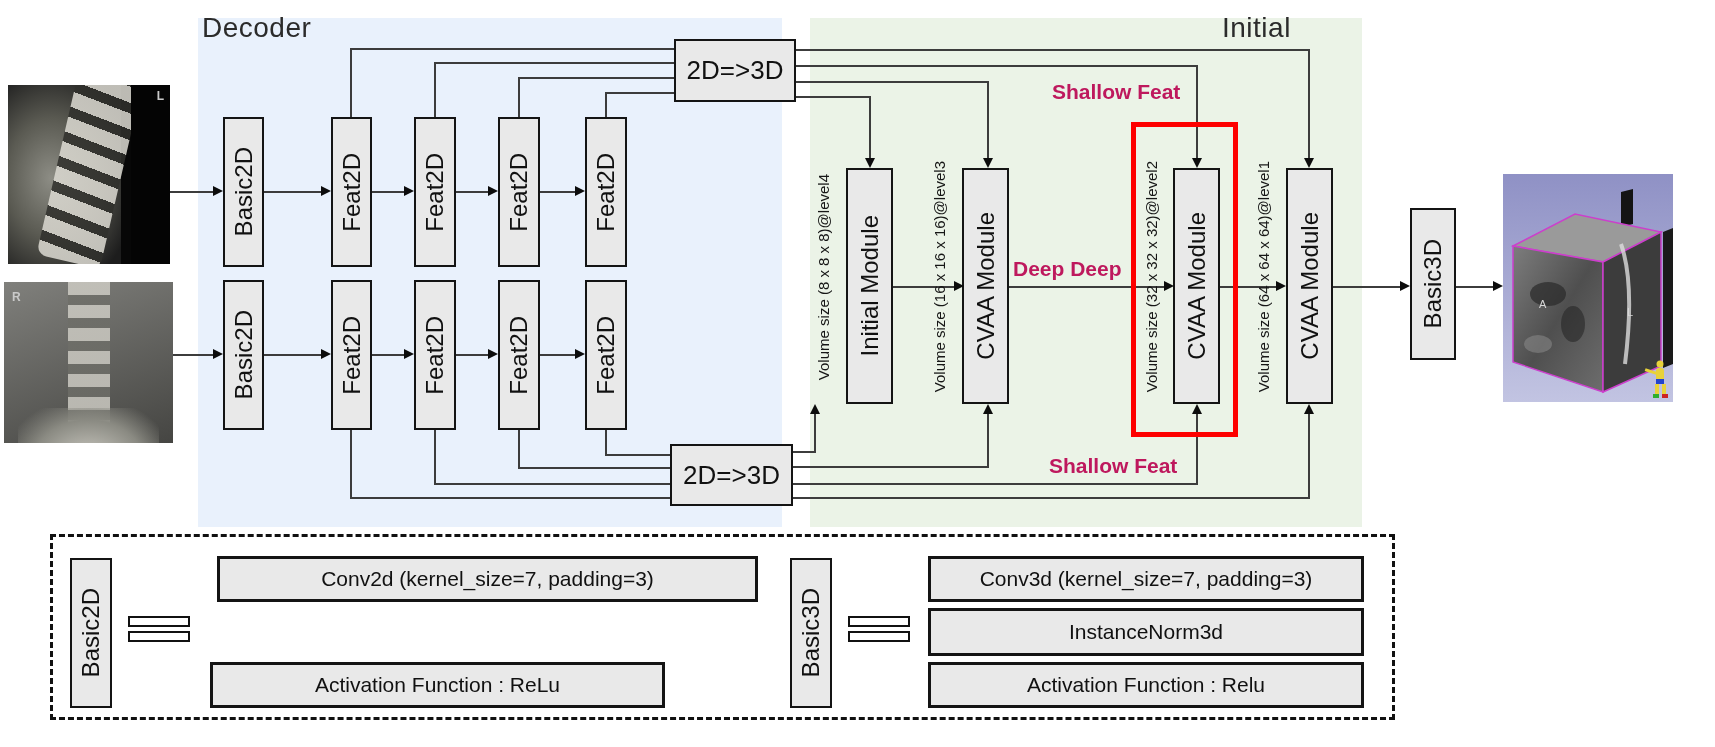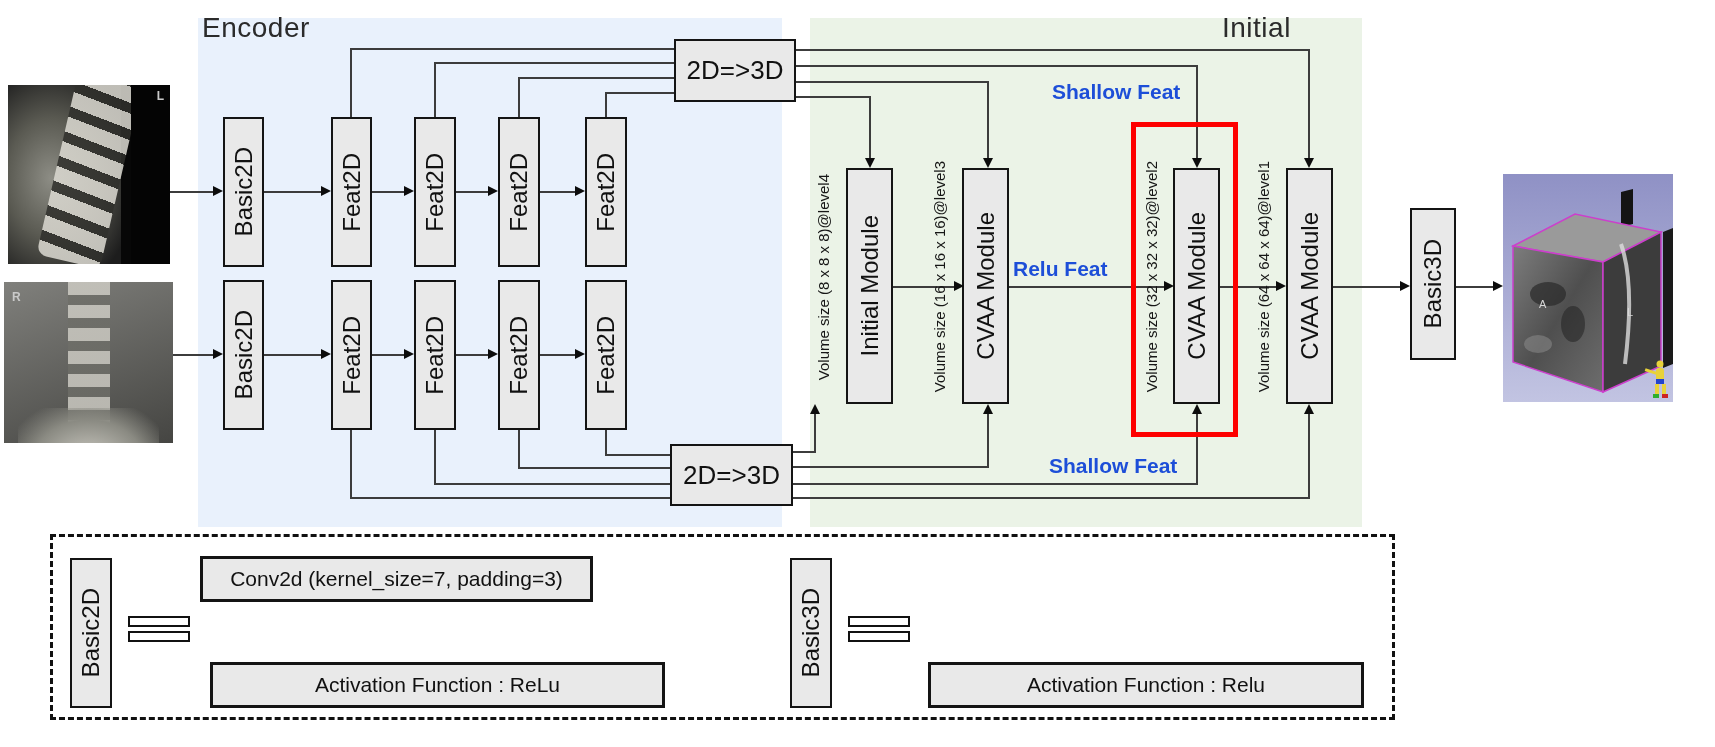--- a/index.html
+++ b/index.html
@@ -13,21 +13,21 @@
   .vt{writing-mode:vertical-rl;transform:rotate(180deg);white-space:nowrap;}
   .bigmod{font-size:24px;}
   .conv{font-size:26px;}
   .ln{position:absolute;background:#3c3c3c;z-index:1;}
   .hl{height:2px;}
   .vl{width:2px;}
   .ar{position:absolute;width:0;height:0;z-index:2;}
   .ar-r{border-top:5px solid transparent;border-bottom:5px solid transparent;border-left:10px solid #0c0c0c;}
   .ar-u{border-left:5px solid transparent;border-right:5px solid transparent;border-bottom:10px solid #0c0c0c;}
   .ar-d{border-left:5px solid transparent;border-right:5px solid transparent;border-top:10px solid #0c0c0c;}
-  .feat{position:absolute;font-size:21px;font-weight:bold;color:#1d4ed8;z-index:3;}
+  .feat{position:absolute;font-size:21px;font-weight:bold;color:#be185d;z-index:3;}
   .vol{position:absolute;font-size:15px;color:#161616;display:flex;align-items:center;
        justify-content:center;z-index:2;}
   .hlbox{position:absolute;border:5px solid #fe0000;background:transparent;z-index:4;box-sizing:border-box;}
   .dashed{position:absolute;border:3px dashed #111;box-sizing:border-box;z-index:1;}
   .legend-row{font-size:21px;border-width:3px;}
   .equiv{position:absolute;z-index:2;}
   .equiv div{height:7px;border:2px solid #111;background:#fff;margin-bottom:4px;}
   .xray{position:absolute;overflow:hidden;z-index:2;}
   .xray .marker{position:absolute;color:#c9c9c9;font-size:12px;font-weight:bold;z-index:5;}
   .lat{background:#070707;}
@@ -44,21 +44,21 @@
   .front .pelvis{position:absolute;left:8%;bottom:-12%;width:84%;height:34%;
     background:radial-gradient(ellipse at 50% 100%, #cfcdc5 0%, #8a8a82 55%, rgba(90,90,86,0) 85%);}
 </style>
 </head>
 <body>
 
 <div class="stage">
 
   <div class="region" style="left:198px;top:18px;width:584px;height:509px;background:#e9f1fc"></div>
   <div class="region" style="left:810px;top:18px;width:552px;height:509px;background:#ebf3e7"></div>
-  <div class="rlabel" style="left:202px;top:12px">Encoder</div>
+  <div class="rlabel" style="left:202px;top:12px">Decoder</div>
   <div class="rlabel" style="left:1222px;top:12px">Initial</div>
 
   <div class="xray lat" style="left:8px;top:85px;width:162px;height:179px">
     <div class="tissue"></div>
     <div class="spine"></div>
     <div class="dark"></div>
     <div class="marker" style="right:6px;top:4px">L</div>
   </div>
   <div class="xray front" style="left:4px;top:282px;width:169px;height:161px">
     <div class="spine"></div>
@@ -206,21 +206,21 @@
   <div class="ln hl" style="left:1009px;top:286px;width:155px"></div>
   <div class="ar ar-r" style="left:1164px;top:281px"></div>
   <div class="ln hl" style="left:1220px;top:286px;width:56px"></div>
   <div class="ar ar-r" style="left:1276px;top:281px"></div>
   <div class="ln hl" style="left:1333px;top:286px;width:67px"></div>
   <div class="ar ar-r" style="left:1400px;top:281px"></div>
   <div class="ln hl" style="left:1455px;top:286px;width:38px"></div>
   <div class="ar ar-r" style="left:1493px;top:281px"></div>
 
   <div class="feat" style="left:1052px;top:80px">Shallow Feat</div>
-  <div class="feat" style="left:1013px;top:257px">Relu Feat</div>
+  <div class="feat" style="left:1013px;top:257px">Deep Deep</div>
   <div class="feat" style="left:1049px;top:454px">Shallow Feat</div>
 
   <div class="box bigmod" style="left:1410px;top:208px;width:46px;height:152px">
     <span class="vt">Basic3D</span>
     </div>
 
   <div class="abs" style="left:1503px;top:174px;width:170px;height:228px;z-index:2">
     <svg width="170" height="228" viewBox="0 0 170 228">
       <defs>
         <linearGradient id="lav" x1="0" y1="0" x2="0" y2="1">
@@ -260,31 +260,37 @@
 
   <div class="dashed" style="left:50px;top:534px;width:1345px;height:186px"></div>
 
   <div class="box bigmod" style="left:70px;top:558px;width:42px;height:150px">
     <span class="vt">Basic2D</span>
     </div>
   <div class="equiv" style="left:128px;top:616px;width:62px">
     <div></div>
     <div></div>
   </div>
-  <div class="box legend-row" style="left:200px;top:556px;width:393px;height:46px">
+  <div class="box legend-row" style="left:217px;top:556px;width:541px;height:46px">
     <span>Conv2d (kernel_size=7, padding=3)</span>
     </div>
   <div class="box legend-row" style="left:210px;top:662px;width:455px;height:46px">
     <span>Activation Function : ReLu</span>
     </div>
 
   <div class="box bigmod" style="left:790px;top:558px;width:42px;height:150px">
     <span class="vt">Basic3D</span>
     </div>
   <div class="equiv" style="left:848px;top:616px;width:62px">
     <div></div>
     <div></div>
   </div>
+  <div class="box legend-row" style="left:928px;top:556px;width:436px;height:46px">
+    <span>Conv3d (kernel_size=7, padding=3)</span>
+    </div>
+  <div class="box legend-row" style="left:928px;top:608px;width:436px;height:48px">
+    <span>InstanceNorm3d</span>
+    </div>
   <div class="box legend-row" style="left:928px;top:662px;width:436px;height:46px">
     <span>Activation Function : Relu</span>
     </div>
 
 </div>
 
 </body></html>

